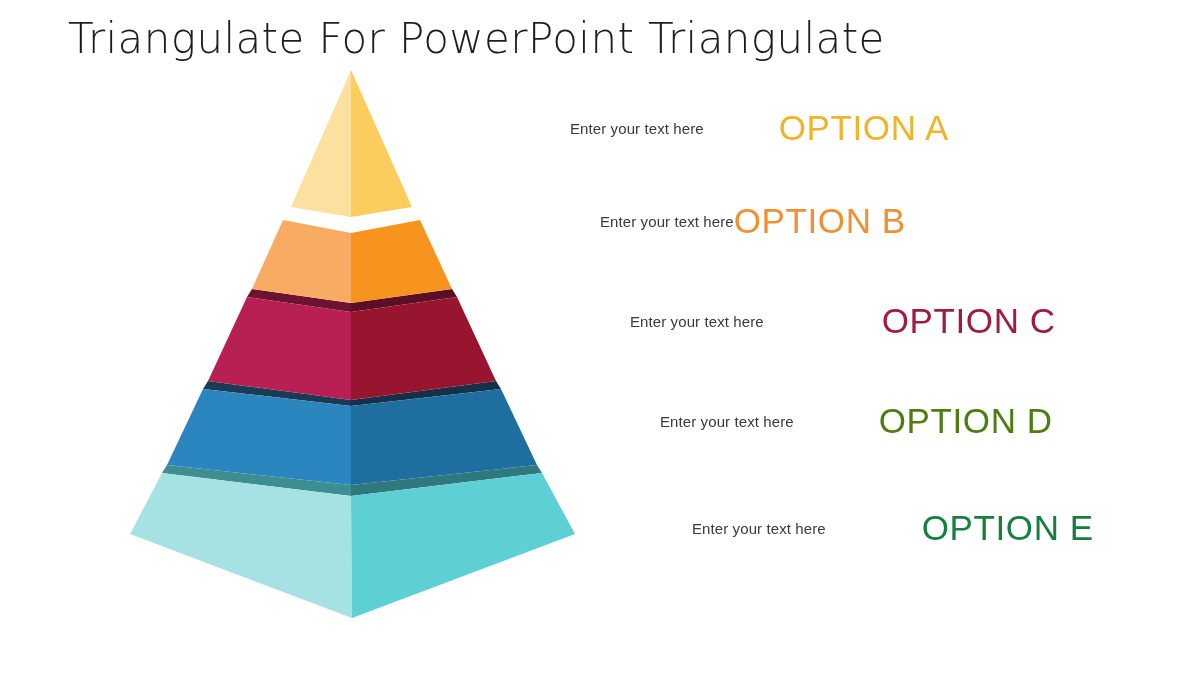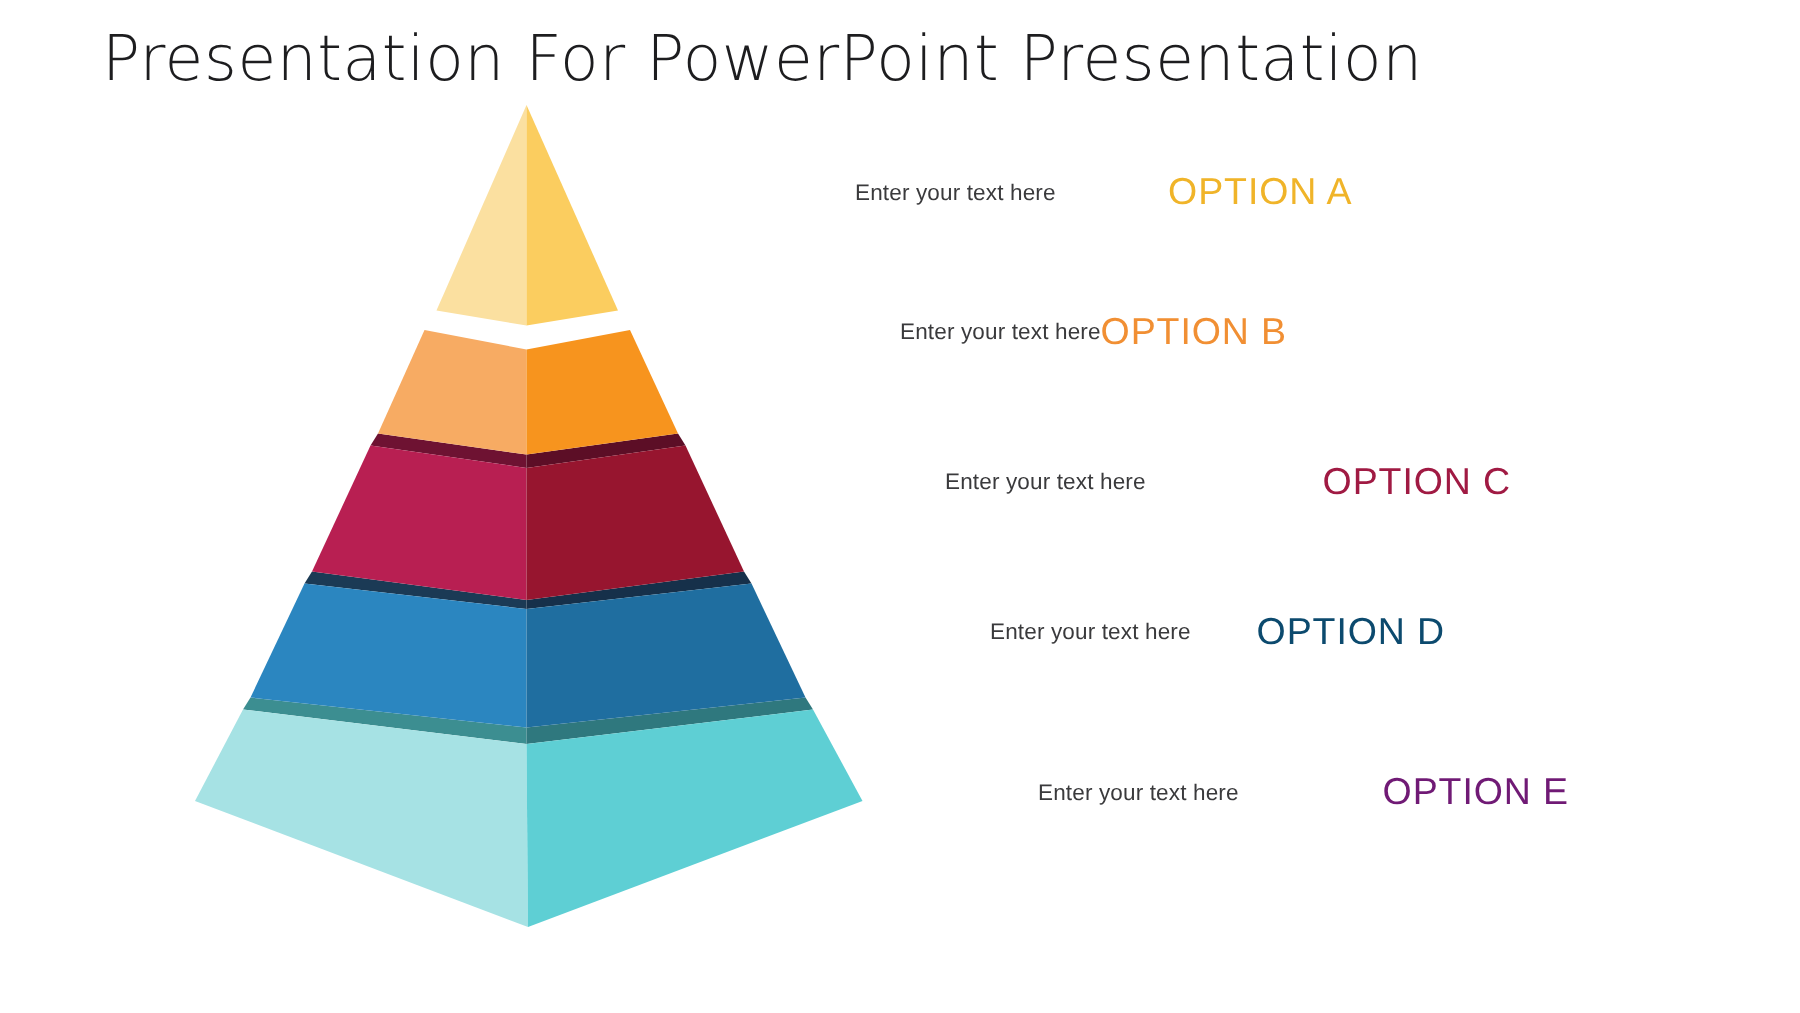--- a/index.html
+++ b/index.html
@@ -72,32 +72,32 @@
   .legend-note {
     font-family: "Liberation Sans", sans-serif;
     font-size: 15px;
     font-weight: 400;
     color: #3a3a3c;
     white-space: nowrap;
     letter-spacing: 0.1px;
   }
   .legend-label {
     font-family: "Liberation Sans", sans-serif;
-    font-size: 25px;
+    font-size: 35px;
     font-weight: 400;
     letter-spacing: 0.6px;
     white-space: nowrap;
   }
 </style>
 </head>
 <body>
 
 <div id="slide" style="background: rgb(255, 255, 255);">
 
-  <div id="slide-title" style="color: rgb(29, 29, 31);">Presentation For PowerPoint Presentation</div>
+  <div id="slide-title" style="color: rgb(29, 29, 31);">Triangulate For PowerPoint Triangulate</div>
 
   <div id="pyramid-graphic">
     <svg id="pyramid-svg" viewBox="0 0 700 675" xmlns="http://www.w3.org/2000/svg">
 
       <g>
         <polygon id="l5-band-left" points="167,465 351,485 351,496 162,473" fill="#3c8e91"></polygon>
         <polygon id="l5-band-right" points="537,465 351,485 351,496 542,473" fill="#2f787e"></polygon>
         <polygon id="l5-face-left" points="162,473 351,496 352,618 130,534" fill="#a6e2e4"></polygon>
         <polygon id="l5-face-right" points="542,473 351,496 352,618 575,534" fill="#5ecfd4"></polygon>
       </g>
@@ -143,23 +143,23 @@
       <span class="legend-label" style="color: rgb(241, 143, 51);">OPTION B</span>
     </div>
 
     <div class="legend-row" style="top: 293px; left: 0px;">
       <span class="legend-note" style="margin-left: 90px;">Enter your text here</span>
       <span class="legend-label" style="margin-left: 118px; color: rgb(160, 26, 67);">OPTION C</span>
     </div>
 
     <div class="legend-row" style="top: 393px; left: 0px;">
       <span class="legend-note" style="margin-left: 120px;">Enter your text here</span>
-      <span class="legend-label" style="margin-left: 44px; color: #0c4a6e; text-align: center;">OPTION D</span>
+      <span class="legend-label" style="margin-left: 85px; color: #4d7c0f; text-align: center;">OPTION D</span>
     </div>
 
     <div class="legend-row" style="top: 500px; left: 0px;">
       <span class="legend-note" style="margin-left: 152px;">Enter your text here</span>
-      <span class="legend-label" style="margin-left: 96px; color: #701a75;">OPTION E</span>
+      <span class="legend-label" style="margin-left: 96px; color: #15803d;">OPTION E</span>
     </div>
 
   </div>
 
 </div>
 
 </body></html>

